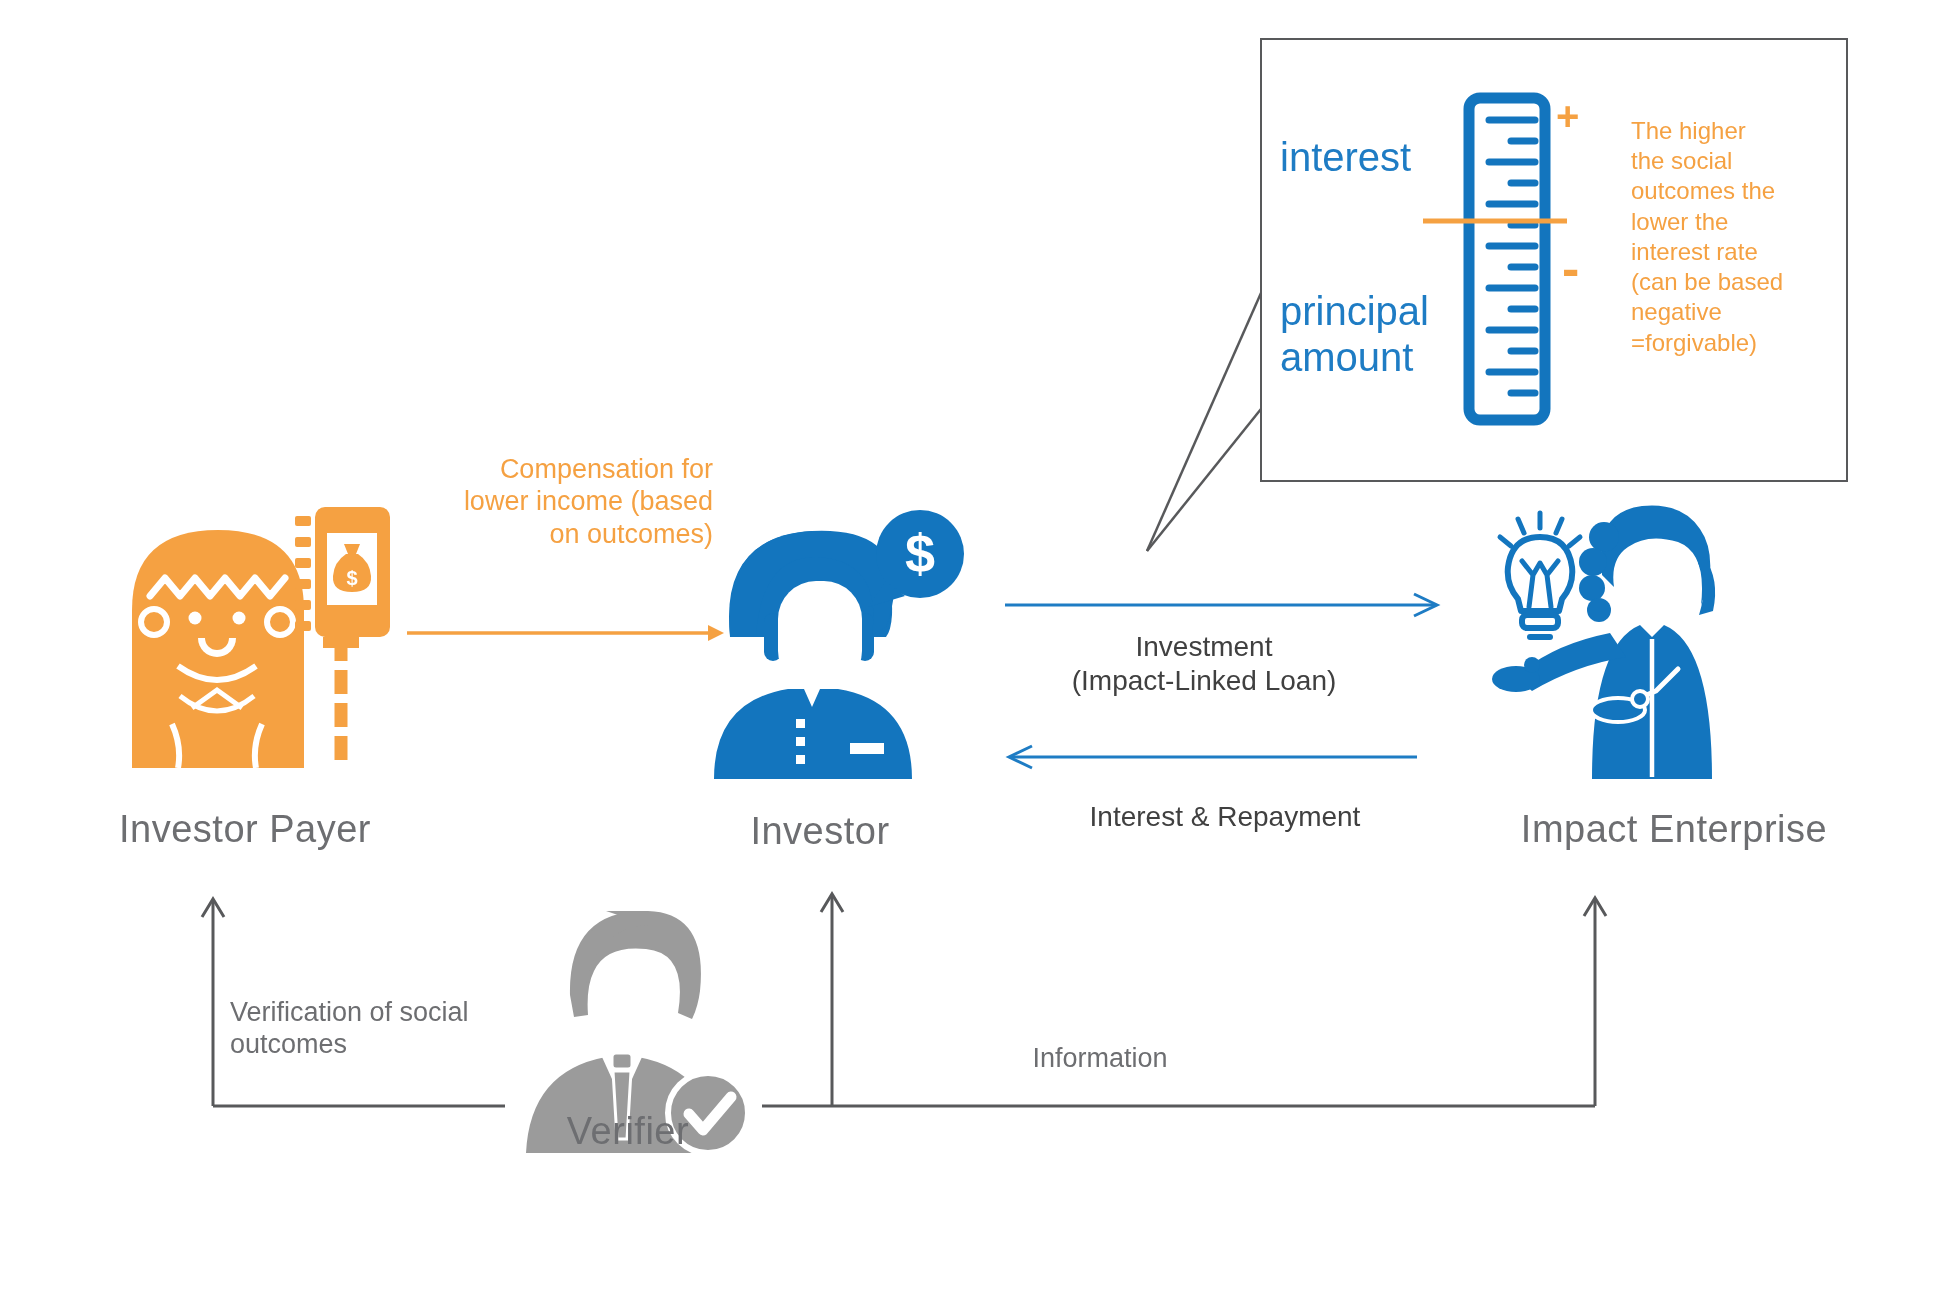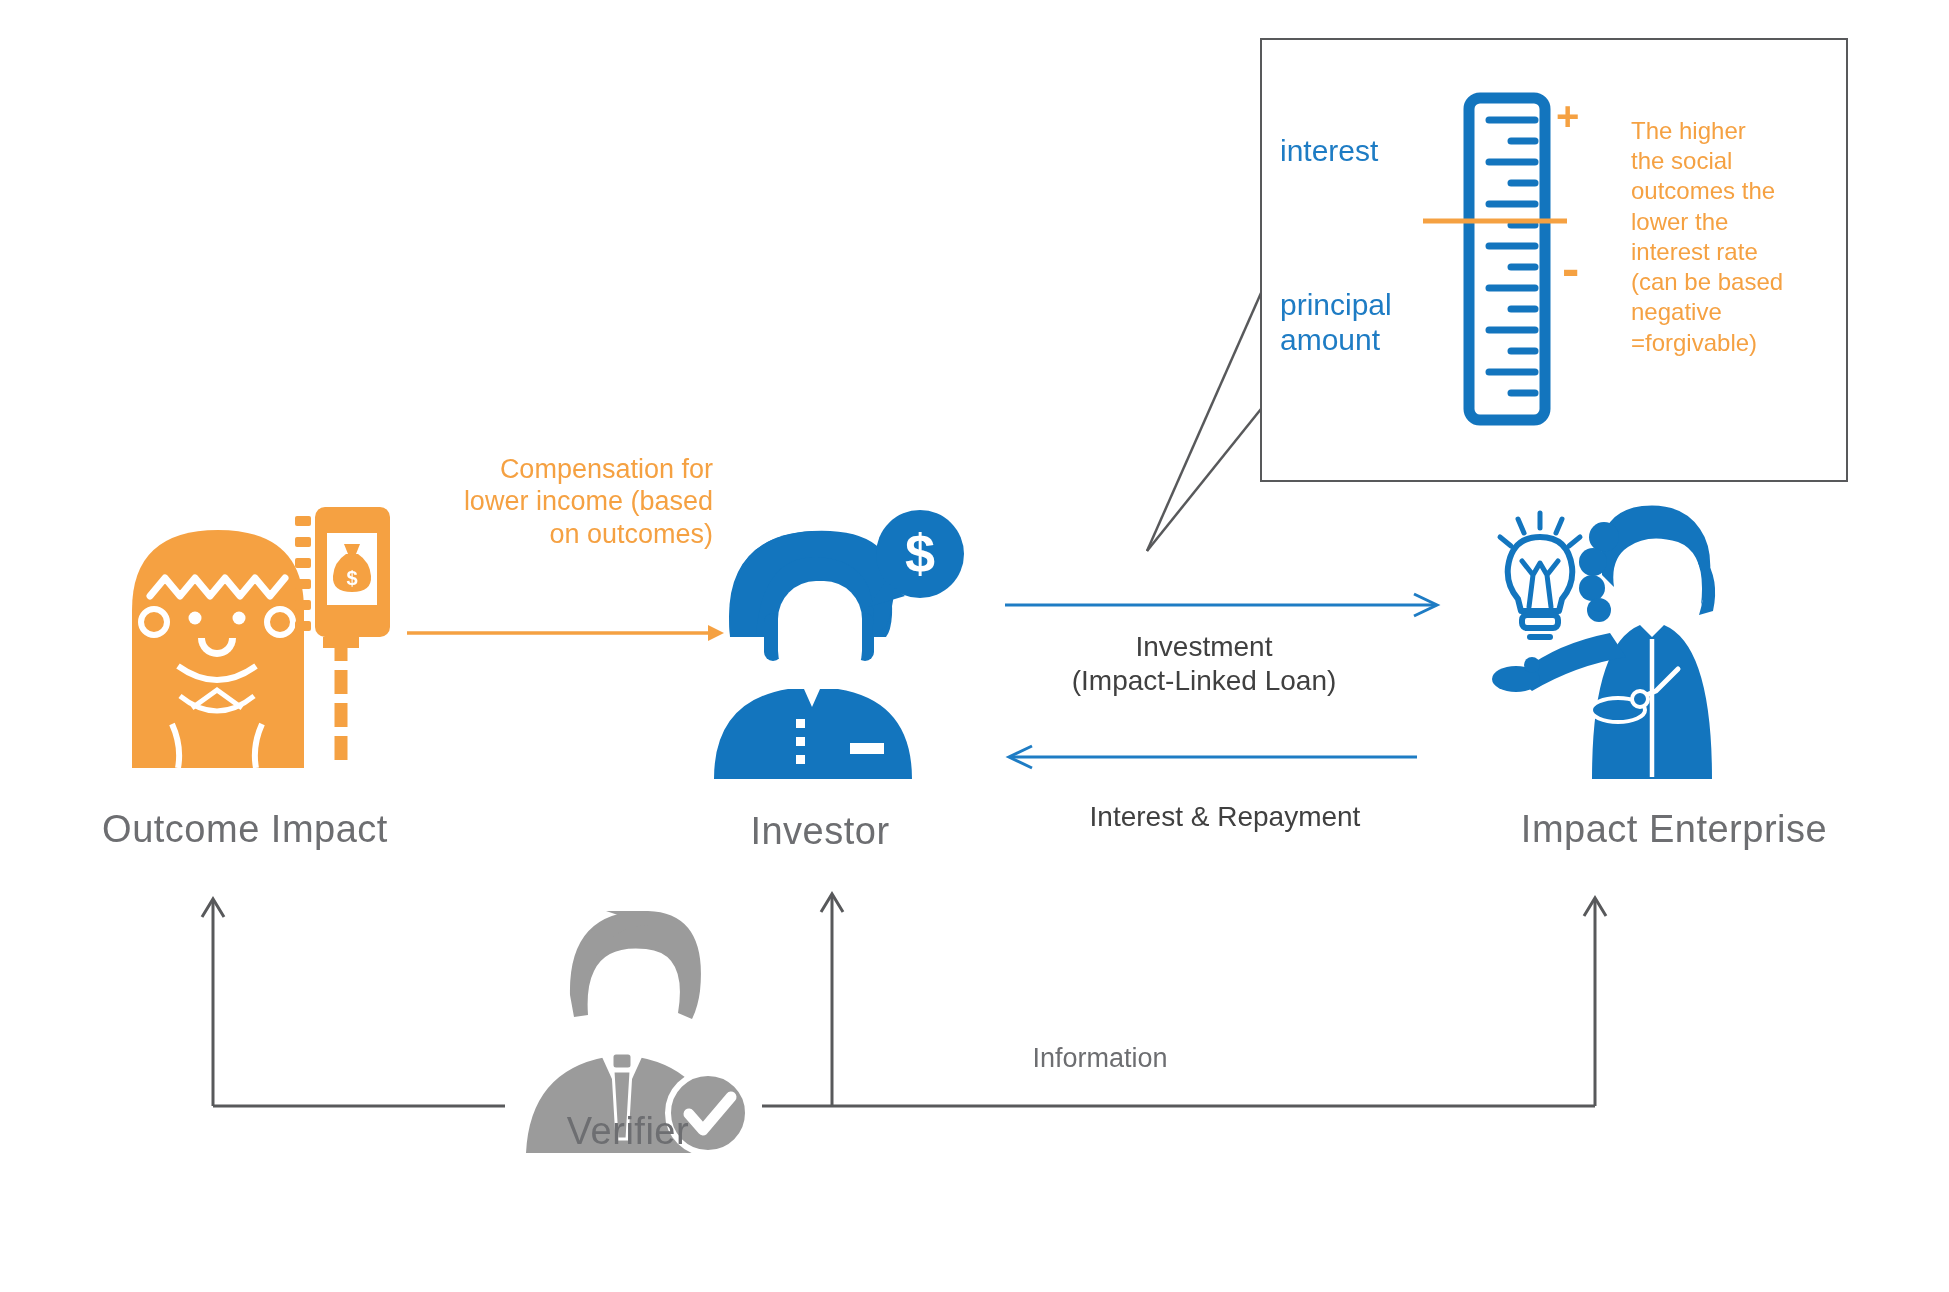--- a/index.html
+++ b/index.html
@@ -38,21 +38,21 @@
   }
   .callout-box{
     left:1260px;top:38px;width:588px;height:444px;
     border:2px solid #58595B;
     background:#fff;
     box-sizing:border-box;
     z-index:2;
   }
   .callout-blue{
     color:#1E7CC4;
-    font-size:30px;
+    font-size:40px;
     line-height:1.15;
   }
   .callout-note{
     color:#F5A142;
     font-size:24px;
     line-height:1.26;
   }
   .sign-plus{color:#F5A142;font-size:40px;font-weight:bold;line-height:1;}
   .sign-minus{color:#F5A142;font-size:52px;font-weight:bold;line-height:1;}
   .icon-layer{z-index:3;}
@@ -278,21 +278,25 @@
     <div>on outcomes)</div>
   </div>
 
   <div class="abs txt flow-label-blue" style="left:1004px;top:630px;width:400px;">
     <div>Investment</div>
     <div>(Impact-Linked Loan)</div>
   </div>
 
   <div class="abs txt flow-label-blue" style="left:1025px;top:800px;width:400px;">Interest &amp; Repayment</div>
 
+  <div class="abs txt flow-label-gray" style="left:230px;top:996px;width:320px;">
+    <div>Verification of social</div>
+    <div>outcomes</div>
+  </div>
 
   <div class="abs txt flow-label-gray" style="left:950px;top:1042px;width:300px;text-align:center;">Information</div>
 
-  <div class="abs txt entity-label" style="left:95px;top:808px;width:300px;">Outcome Impact</div>
+  <div class="abs txt entity-label" style="left:95px;top:808px;width:300px;">Investor Payer</div>
   <div class="abs txt entity-label" style="left:670px;top:810px;width:300px;">Investor</div>
   <div class="abs txt entity-label" style="left:1474px;top:808px;width:400px;">Impact Enterprise</div>
   <div class="abs txt entity-label" style="left:478px;top:1110px;width:300px;">Verifier</div>
 
 </div>
 
 </body></html>

